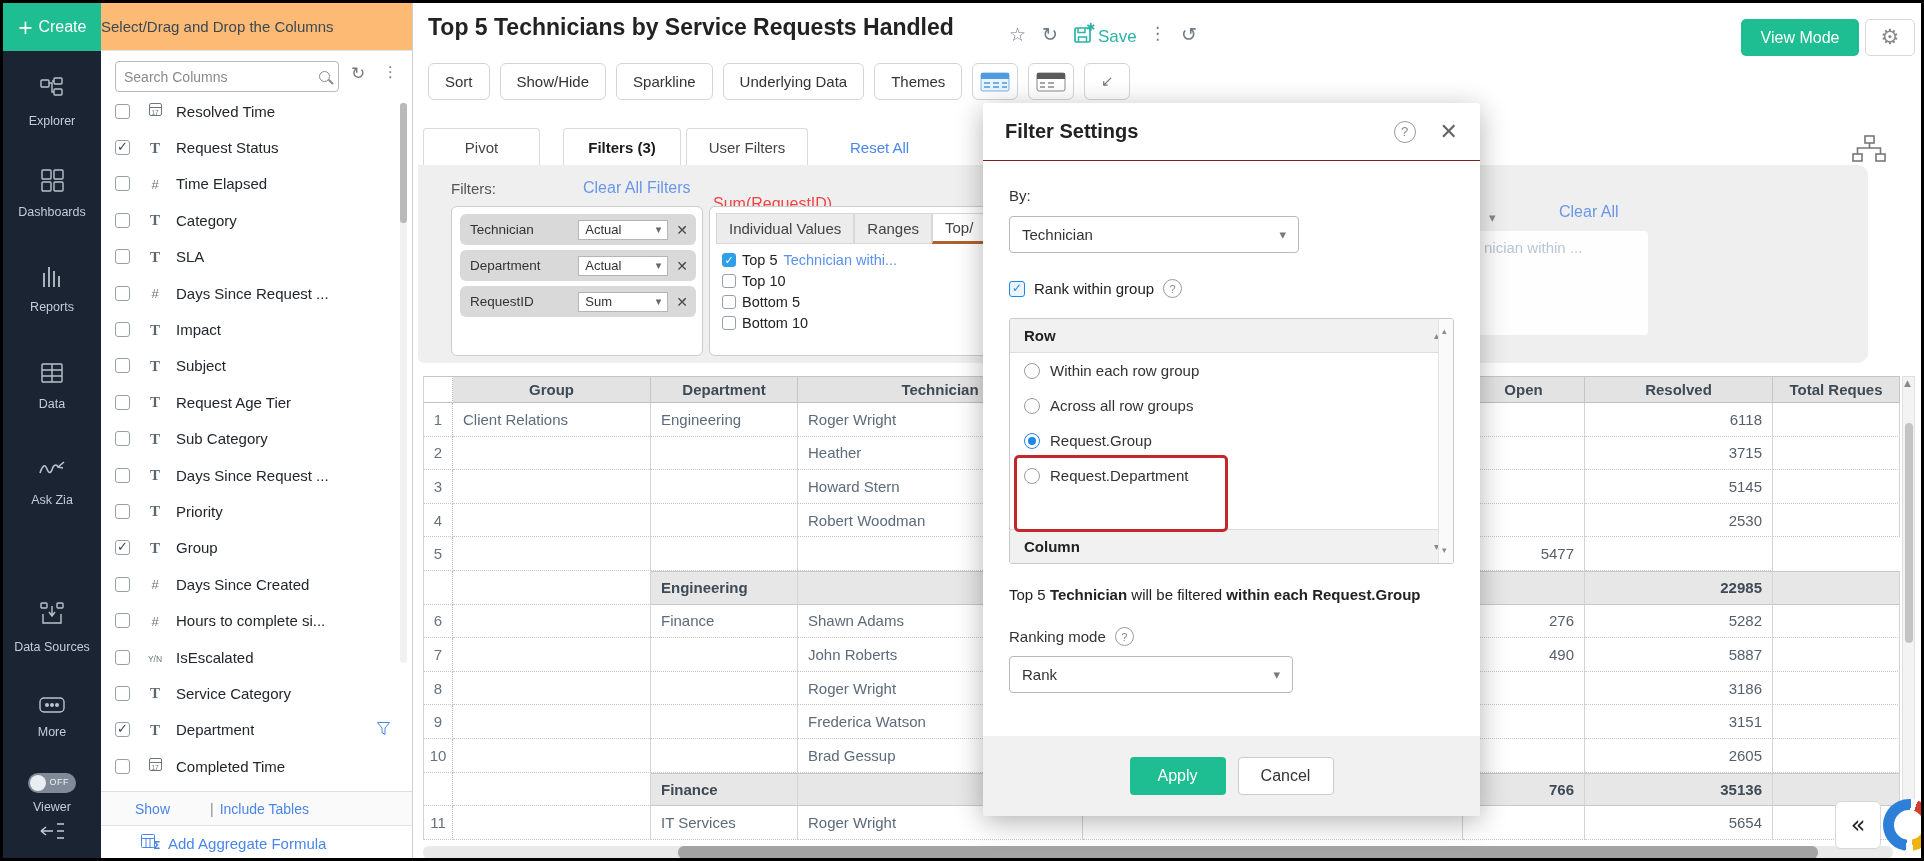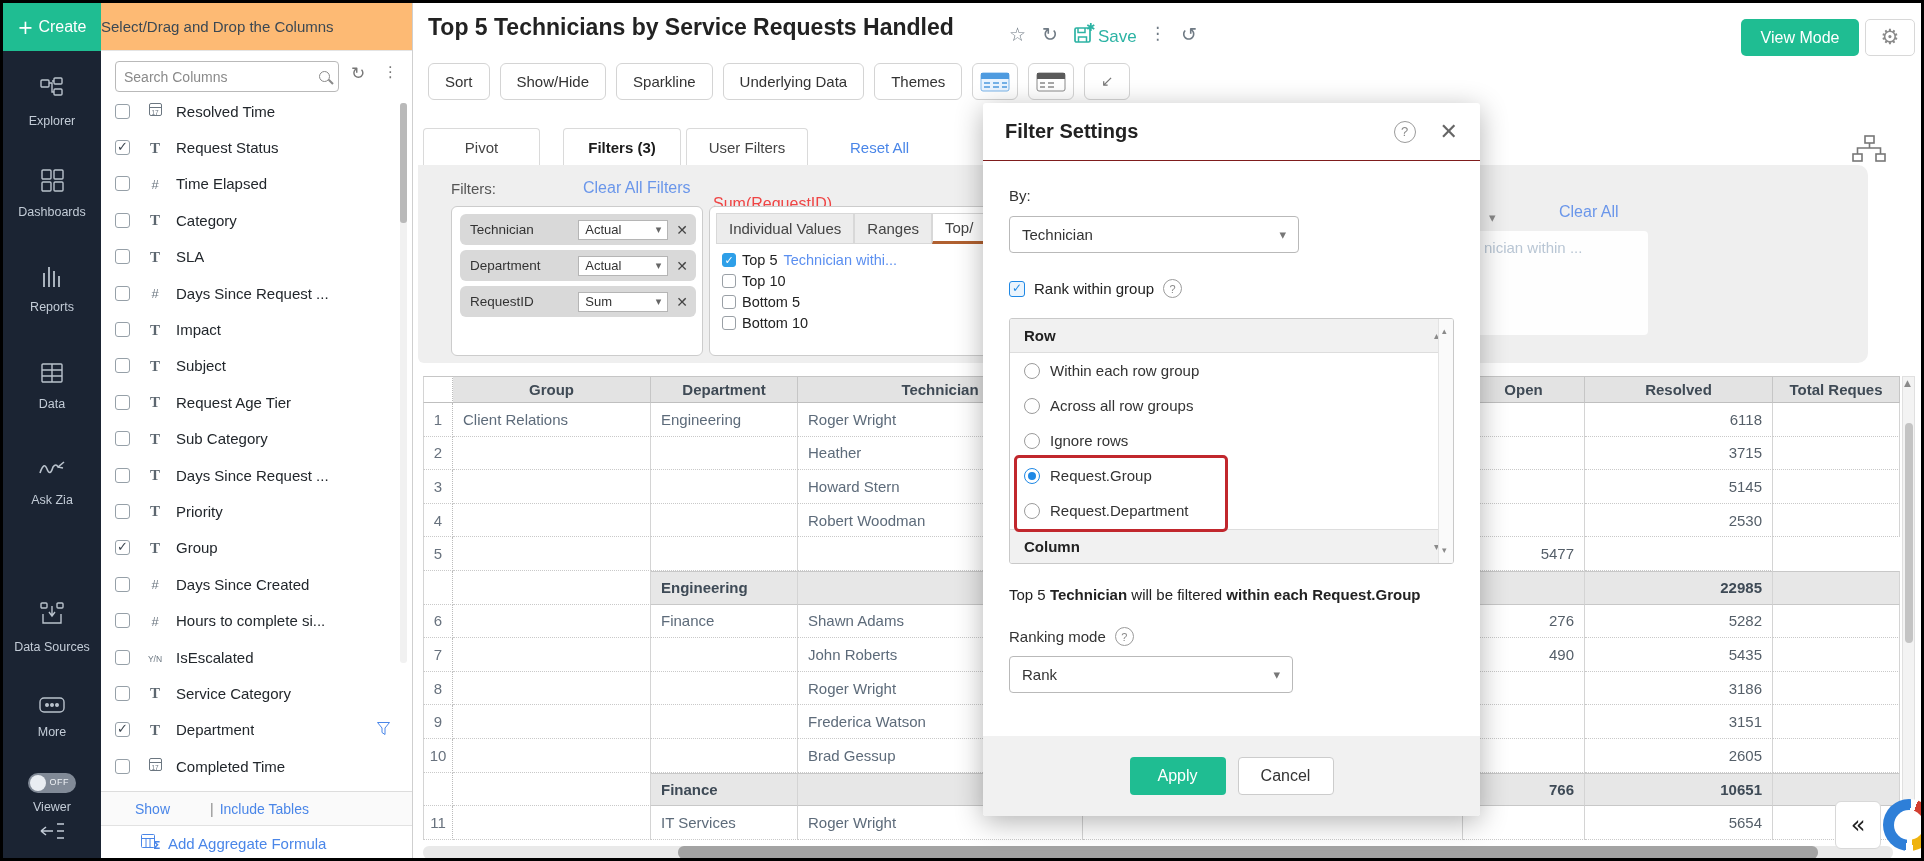--- a/index.html
+++ b/index.html
@@ -544,21 +544,21 @@
           <div class="c val">5282</div>
           <div class="c val"></div>
         </div>
       <div class="trow">
           <div class="c numc">7</div>
           <div class="c"></div>
           <div class="c"></div>
           <div class="c">John Roberts</div>
           <div class="c"></div>
           <div class="c val">490</div>
-          <div class="c val">5435</div>
+          <div class="c val">5887</div>
           <div class="c val"></div>
         </div>
       <div class="trow">
           <div class="c numc">8</div>
           <div class="c"></div>
           <div class="c"></div>
           <div class="c">Roger Wright</div>
           <div class="c"></div>
           <div class="c val"></div>
           <div class="c val">3186</div>
@@ -584,21 +584,21 @@
           <div class="c val">2605</div>
           <div class="c val"></div>
         </div>
       <div class="trow sub">
           <div class="c numc"></div>
           <div class="c"></div>
           <div class="c shade bold">Finance</div>
           <div class="c shade"></div>
           <div class="c shade"></div>
           <div class="c val shade bold">766</div>
-          <div class="c val shade bold">10651</div>
+          <div class="c val shade bold">35136</div>
           <div class="c val shade"></div>
         </div>
       <div class="trow">
           <div class="c numc">11</div>
           <div class="c"></div>
           <div class="c">IT Services</div>
           <div class="c">Roger Wright</div>
           <div class="c"></div>
           <div class="c val"></div>
           <div class="c val">5654</div>
@@ -641,24 +641,20 @@
             <span>Row</span>
             <span class="lb-arrow icon">▴</span>
           </div>
         <div class="lb-opt">
             <span class="radio"></span>
             <span>Within each row group</span>
           </div>
         <div class="lb-opt">
             <span class="radio"></span>
             <span>Across all row groups</span>
-          </div>
-        <div class="lb-opt">
-            <span class="radio"></span>
-            <span>Ignore rows</span>
           </div>
         <div class="lb-opt">
             <span class="radio sel"></span>
             <span>Request.Group</span>
           </div>
         <div class="lb-opt">
             <span class="radio"></span>
             <span>Request.Department</span>
           </div>
         <div class="lb-hdr bottom">

